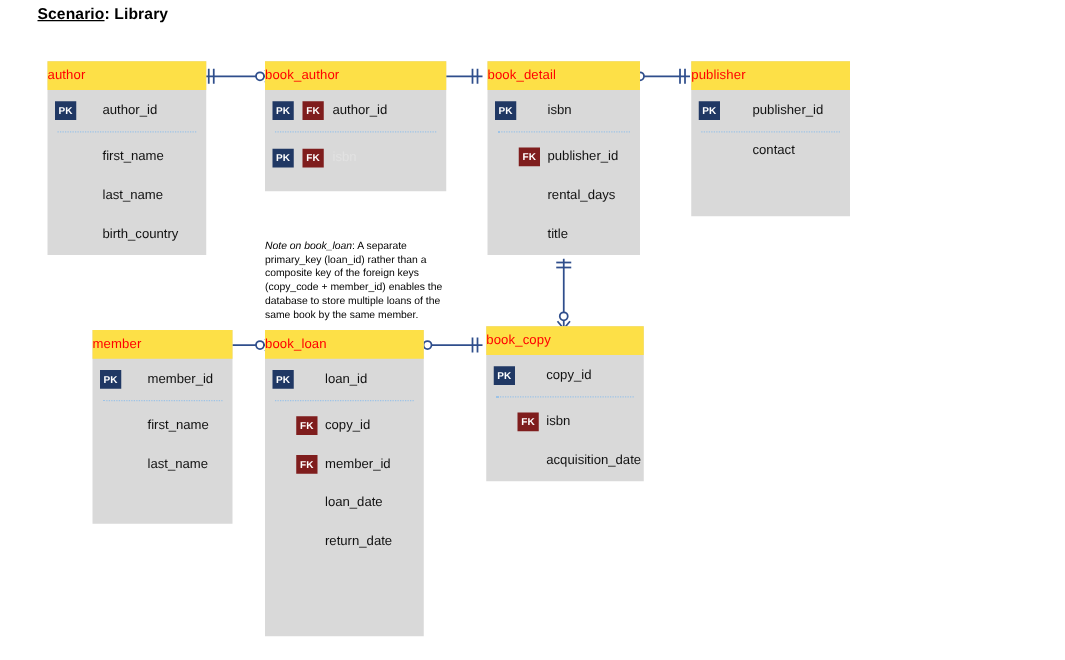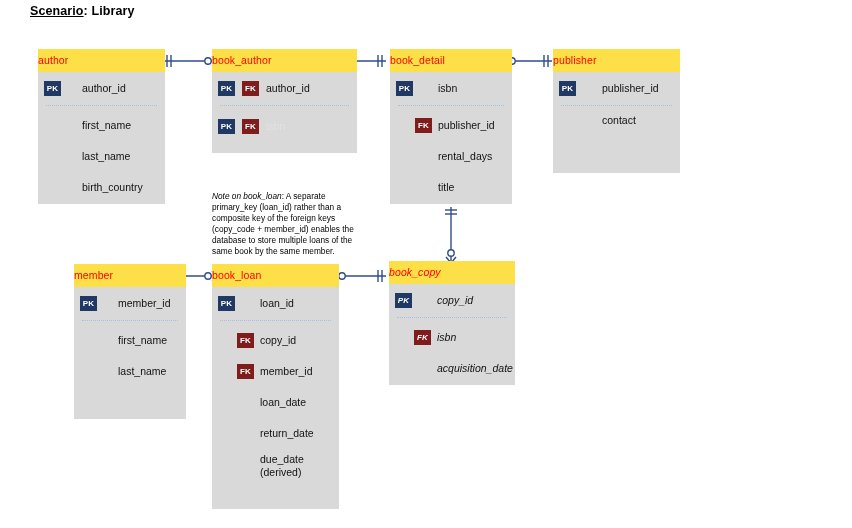--- a/index.html
+++ b/index.html
@@ -299,28 +299,24 @@
       <div class="attr">
         <span class="badge fk" style="left:25px; top:8px;">FK</span>
         <span class="attr-label" style="left:48px;">member_id</span>
       </div>
       <div class="attr">
         <span class="attr-label" style="left:48px;">loan_date</span>
       </div>
       <div class="attr">
         <span class="attr-label" style="left:48px;">return_date</span>
       </div>
-      <div class="attr tall">
-        <span class="attr-label" style="left:48px; white-space:pre-line; top:4px;">due_date
-(derived)</span>
-      </div>
-    </div>
-  </div>
-
-  <div class="entity" style="left:389px; top:261px; width:126px; height:124px;font-style:italic;">
+    </div>
+  </div>
+
+  <div class="entity" style="left:389px; top:261px; width:126px; height:124px;">
     <div class="entity-header">book_copy</div>
     <div class="entity-body">
       <div class="attr" style="height:33px;">
         <span class="badge pk" style="left:6px; top:9px;">PK</span>
         <span class="attr-label" style="left:48px;">copy_id</span>
       </div>
       <div class="sep" style="top:33px;"></div>
       <div class="attr" style="height:31px; margin-top:5px;">
         <span class="badge fk" style="left:25px; top:8px;">FK</span>
         <span class="attr-label" style="left:48px;">isbn</span>

